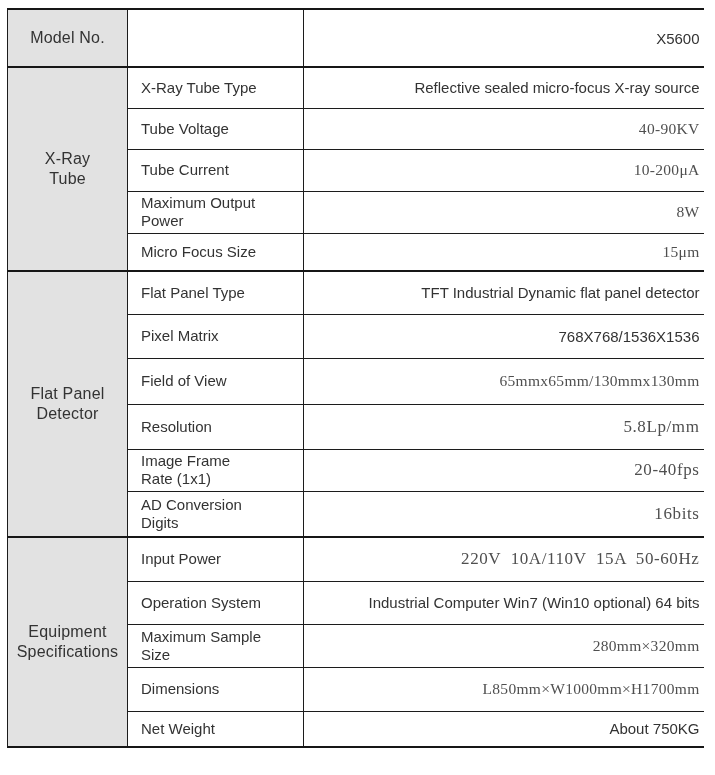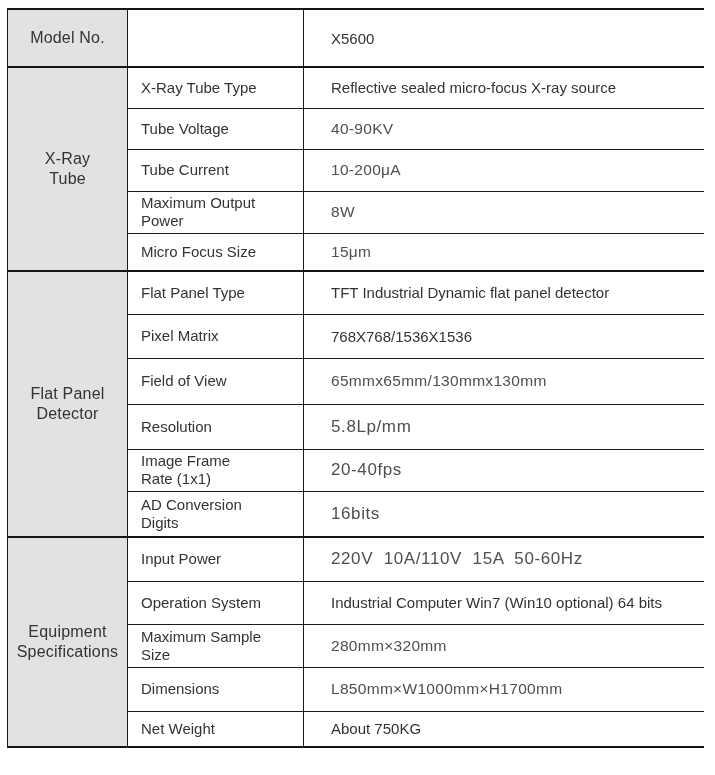--- a/index.html
+++ b/index.html
@@ -52,23 +52,24 @@
     font-size: 15px;
     color: var(--text, #333333);
     white-space: pre-line;
     line-height: 18px;
   }
   td.val {
     padding: 2px 4px 2px 27px;
     font-size: 15px;
     color: var(--text, #333333);
     white-space: nowrap;
+    text-align: right;
   }
   td.val.alt {
-    font-family: Liberation Sans, sans-serif;
+    font-family: Liberation Serif, serif;
     font-size: 15.5px;
     color: var(--text-alt, #4f4f4f);
     letter-spacing: 0.3px;
   }
   td.val.alt.lg {
     font-size: 17px;
     letter-spacing: 0.6px;
   }
 </style>
 </head>

